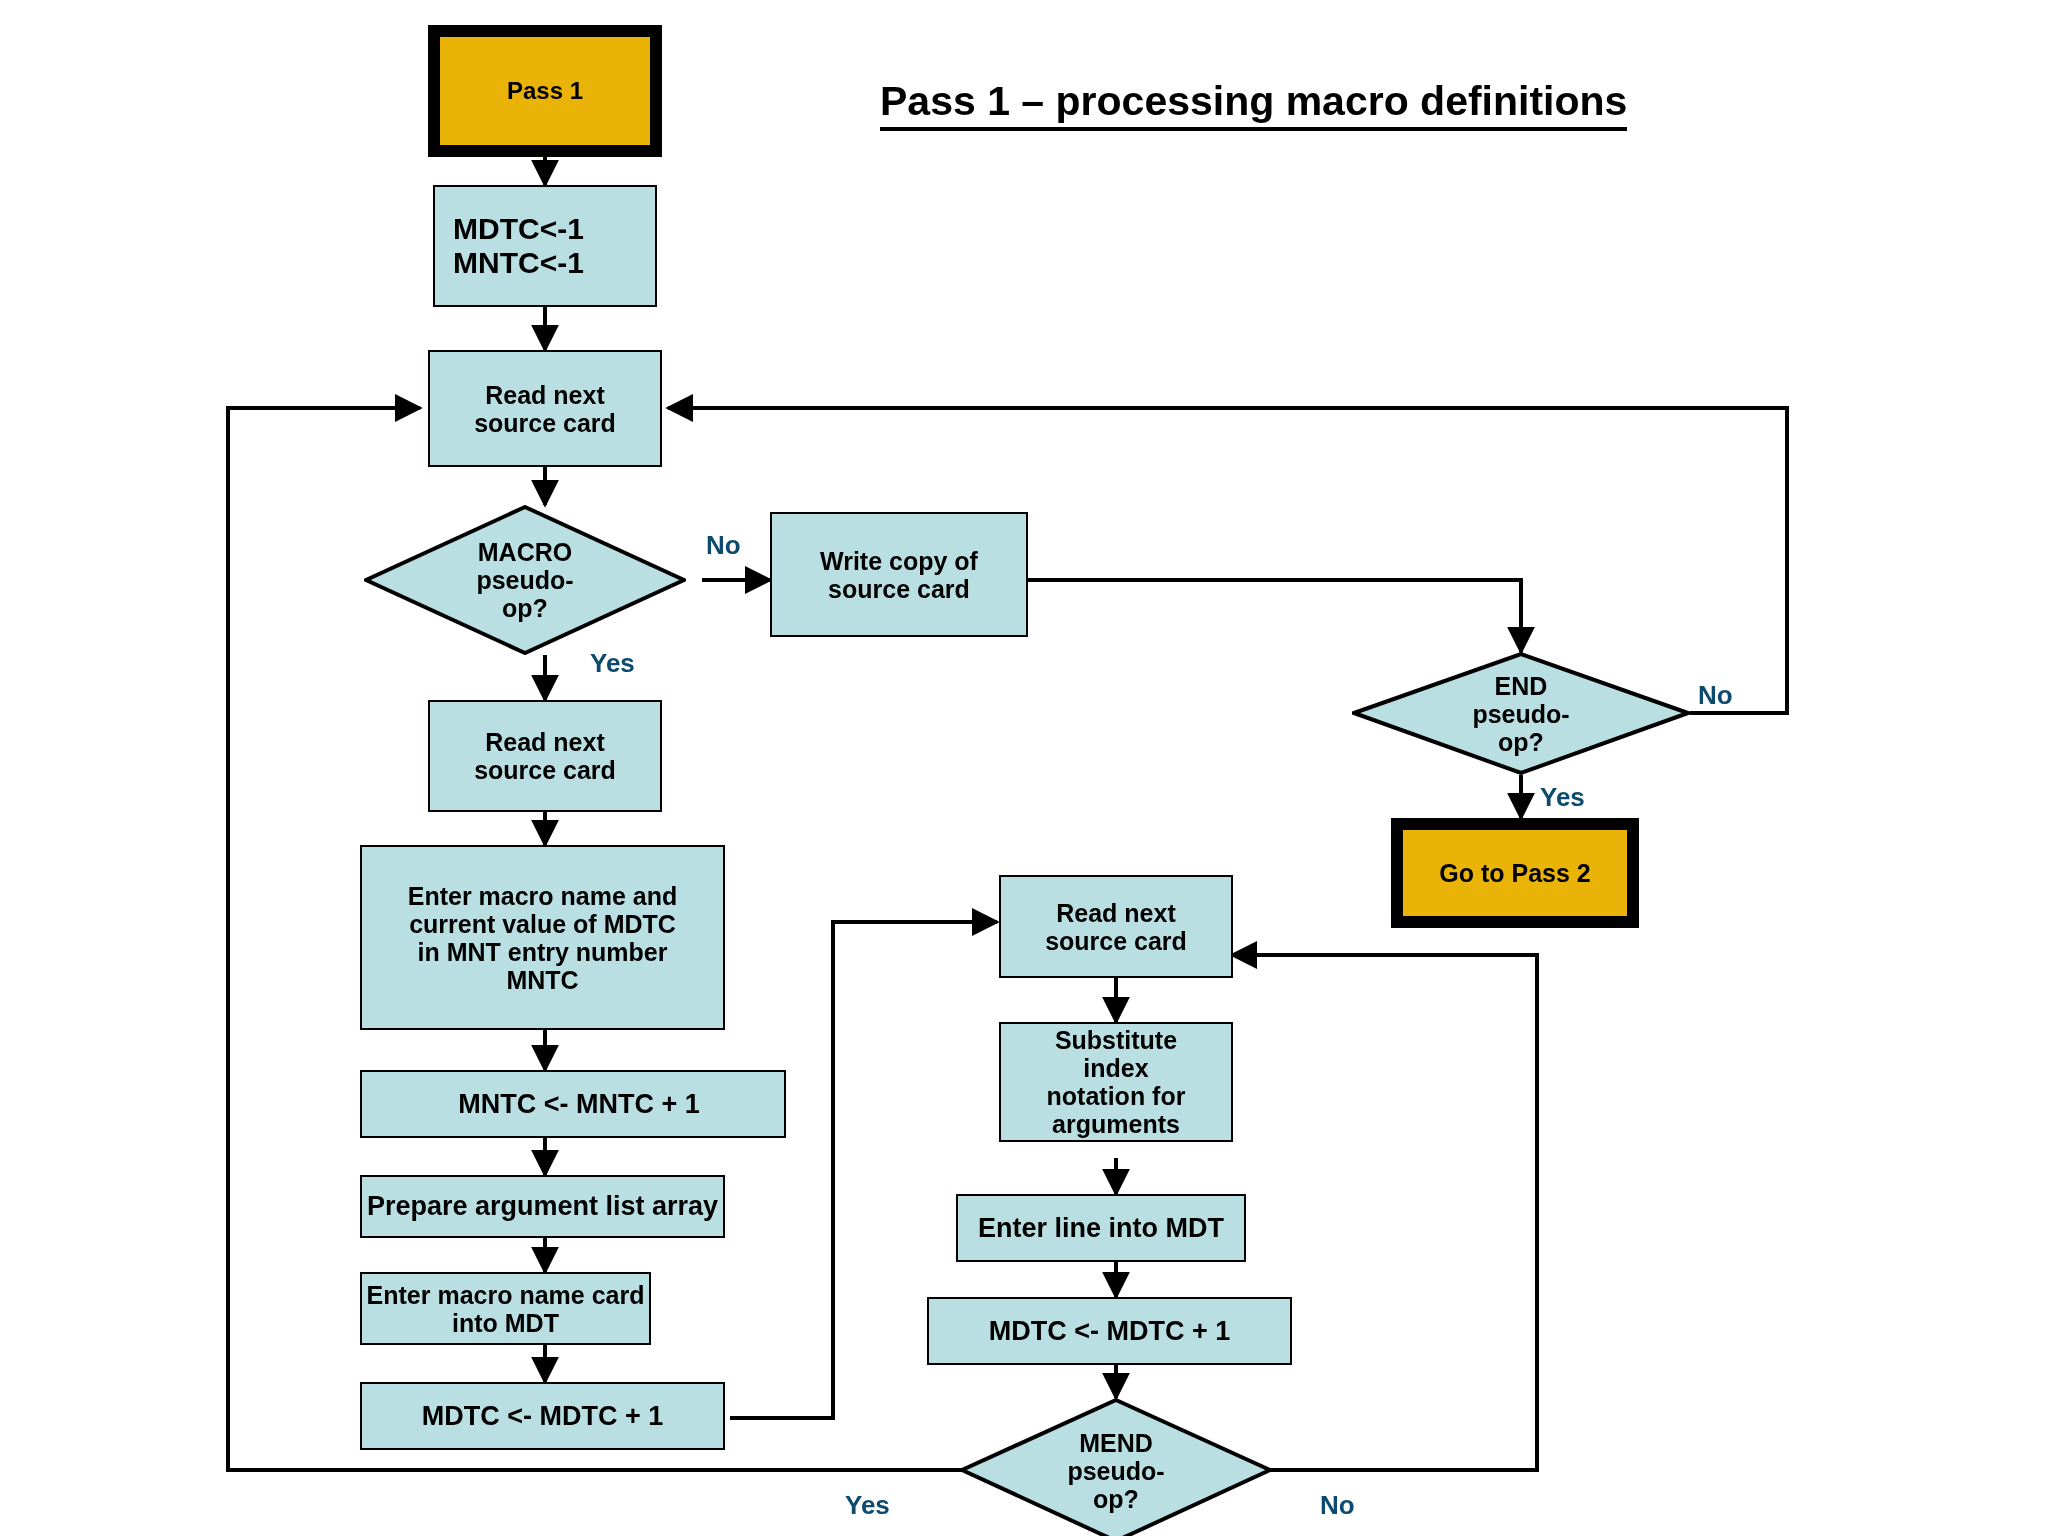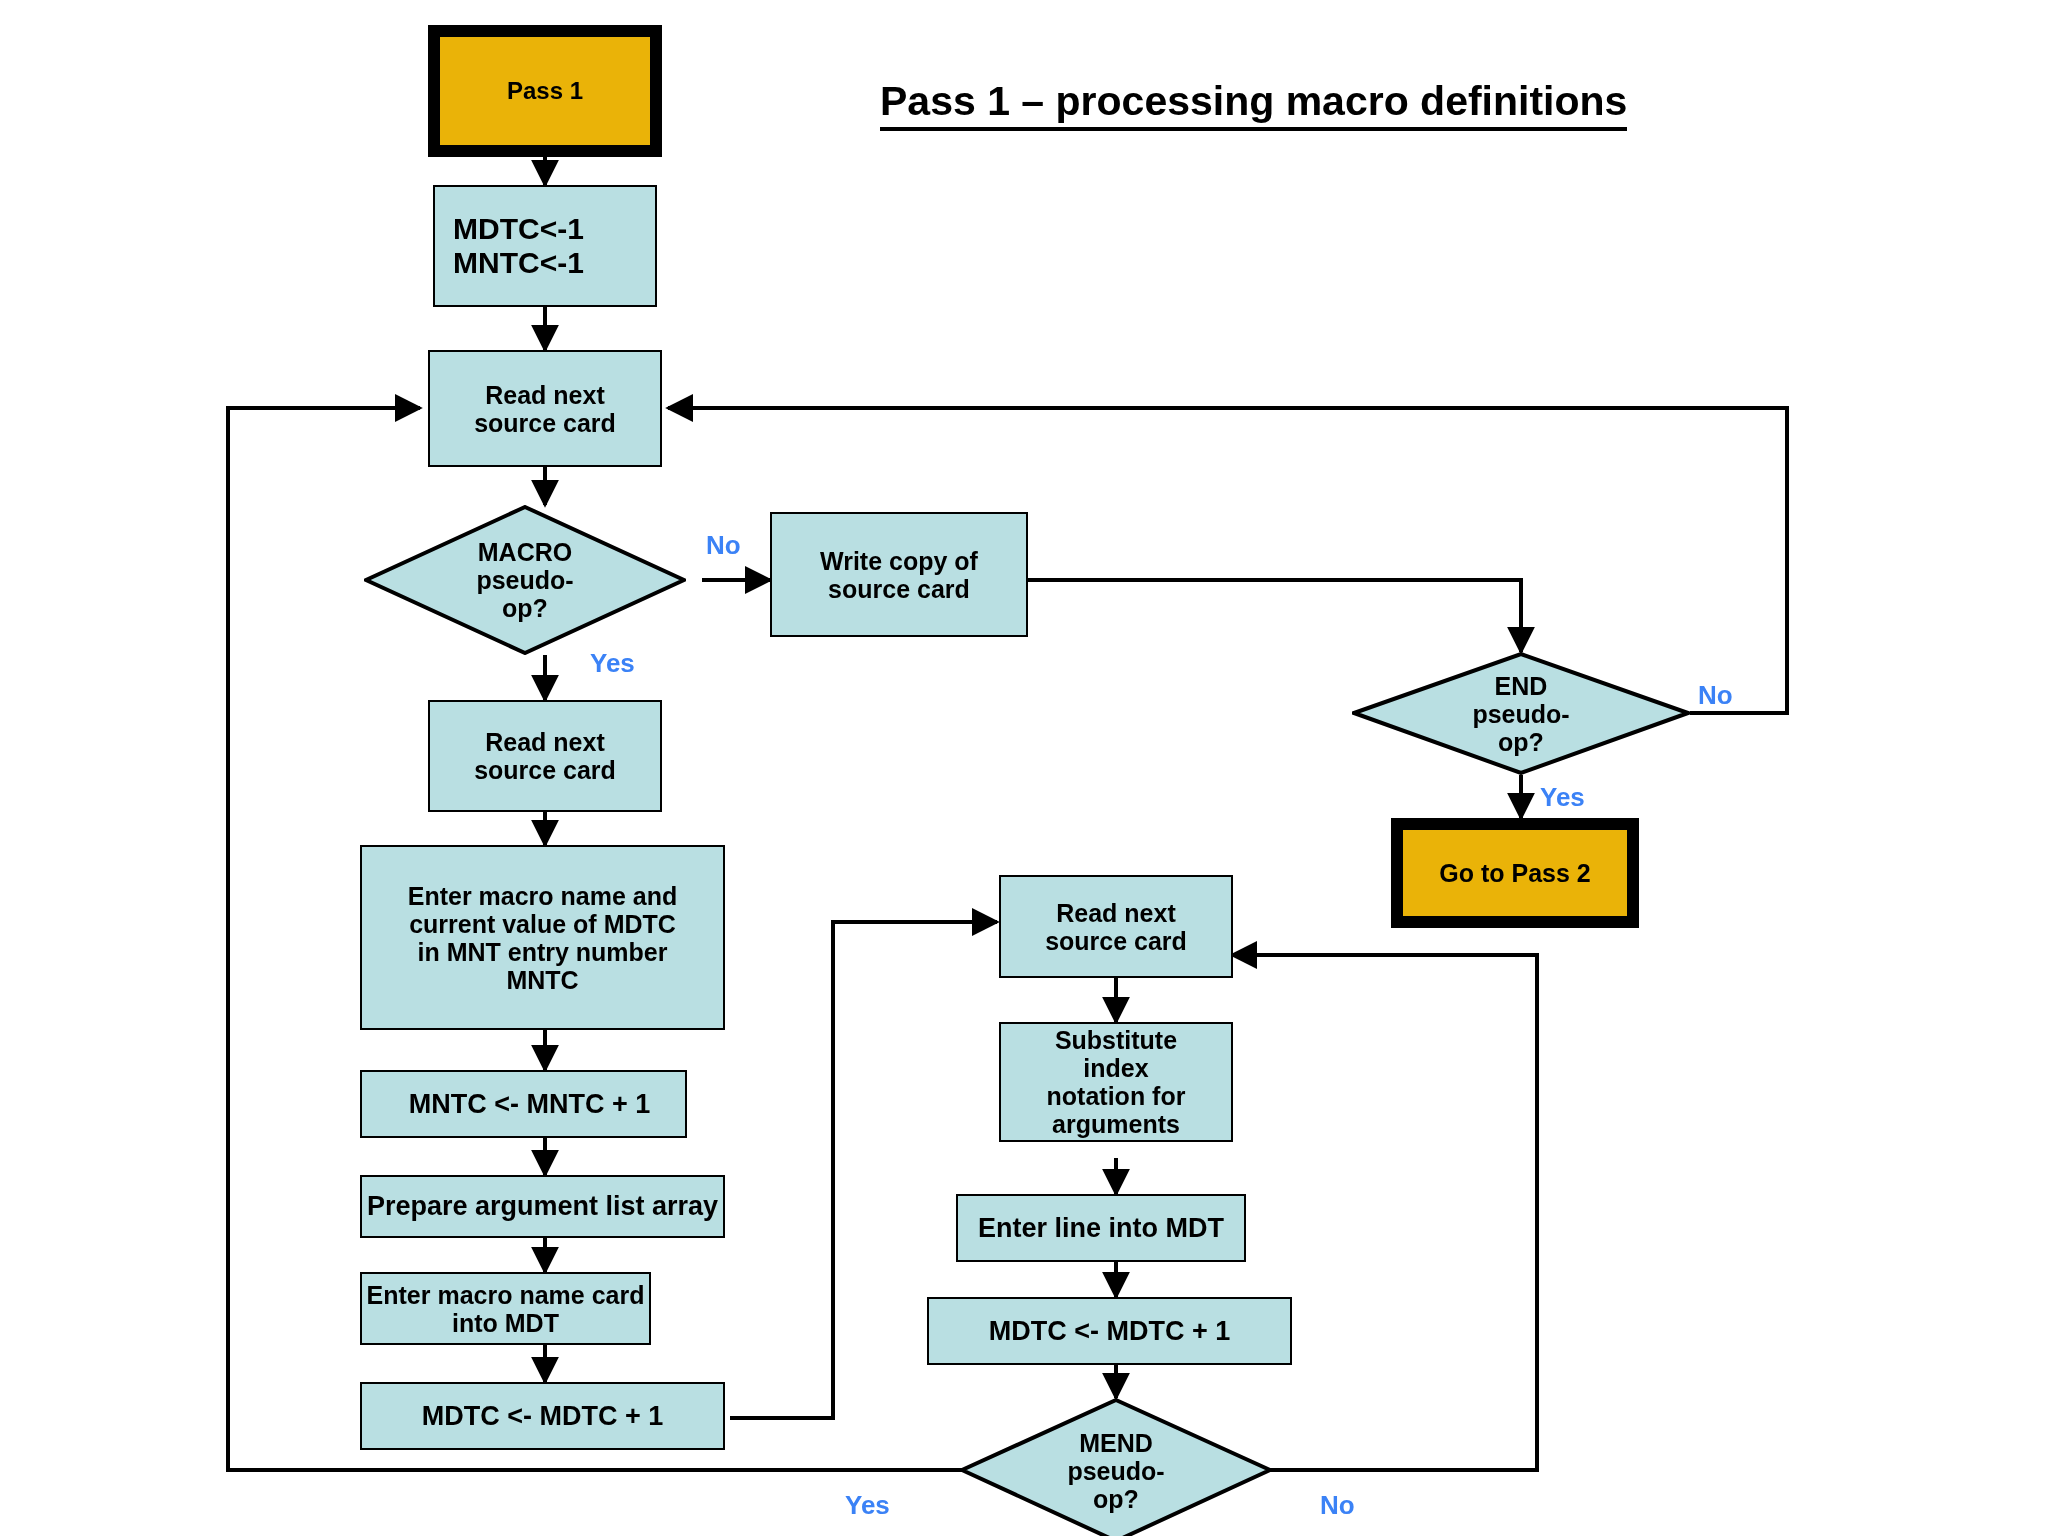--- a/index.html
+++ b/index.html
@@ -51,21 +51,21 @@
     z-index: 2;
     font-weight: bold;
     color: #000000;
     text-align: center;
     line-height: 1.12;
     white-space: pre-line;
   }
   .edge-label {
     position: absolute;
     font-weight: bold;
-    color: #3b82f6;
+    color: #0c4a6e;
     white-space: nowrap;
   }
   #page-title {
     position: absolute;
     font-weight: bold;
     color: #000000;
     white-space: nowrap;
     border-bottom: 4px solid #000000;
     padding-bottom: 2px;
   }
@@ -180,21 +180,21 @@
 source card</span>
   </div>
 
   <div class="node proc" style="left:360px; top:845px; width:365px; height:185px; font-size:25px;">
     <span>Enter macro name and
 current value of MDTC
 in MNT entry number
 MNTC</span>
   </div>
 
-  <div class="node proc" style="left:360px; top:1070px; width:327px; height:68px; font-size:27px;padding-left:12px;">
+  <div class="node proc" style="left:360px; top:1070px; width:426px; height:68px; font-size:27px;padding-left:12px;">
     <span>MNTC &lt;- MNTC + 1</span>
   </div>
 
   <div class="node proc overflow-node" style="left:360px; top:1175px; width:365px; height:63px; font-size:27px;">
     <span>Prepare argument list array</span>
   </div>
 
   <div class="node proc" style="left:360px; top:1272px; width:291px; height:73px; font-size:25px;text-align:center;">
     <span>Enter macro name card
 into MDT</span>

